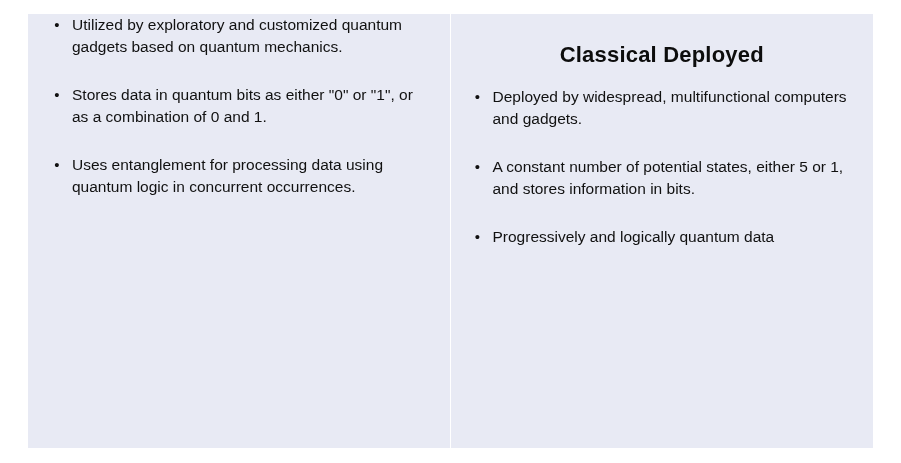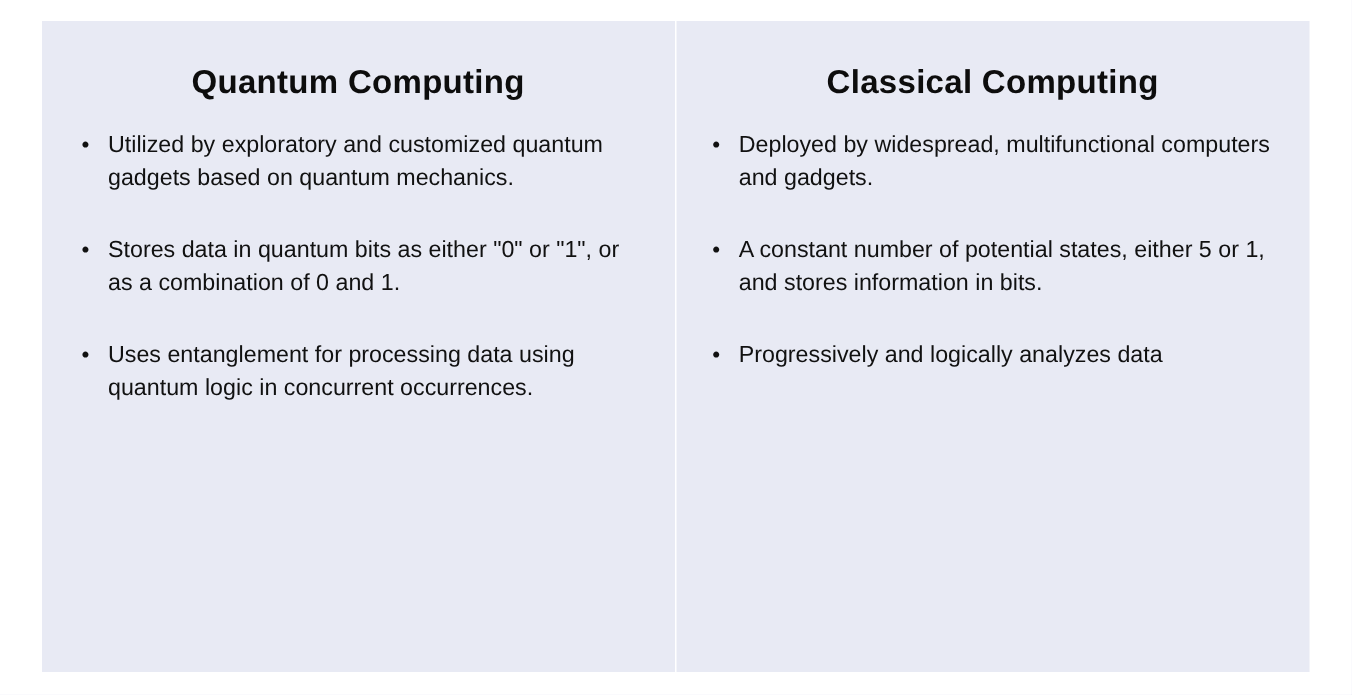--- a/index.html
+++ b/index.html
@@ -70,48 +70,47 @@
     padding-left: 12px;
     padding-right: 18px;
   }
 </style>
 </head>
 <body>
 
 <div class="comparison-table">
 
   <div class="column left">
-    <div class="col-header">Quantum Computing</div>
     <ul class="points">
       <li class="point">
         <span class="bullet">•</span>
         <span class="point-text">Utilized by exploratory and customized quantum gadgets based on quantum mechanics.</span>
       </li>
       <li class="point">
         <span class="bullet">•</span>
         <span class="point-text">Stores data in quantum bits as either "0" or "1", or as a combination of 0 and 1.</span>
       </li>
       <li class="point">
         <span class="bullet">•</span>
         <span class="point-text">Uses entanglement for processing data using quantum logic in concurrent occurrences.</span>
       </li>
     </ul>
   </div>
 
   <div class="column right">
-    <div class="col-header">Classical Computing</div>
+    <div class="col-header">Classical Deployed</div>
     <ul class="points">
       <li class="point">
         <span class="bullet">•</span>
         <span class="point-text">Deployed by widespread, multifunctional computers and gadgets.</span>
       </li>
       <li class="point">
         <span class="bullet">•</span>
         <span class="point-text">A constant number of potential states, either 5 or 1, and stores information in bits.</span>
       </li>
       <li class="point">
         <span class="bullet">•</span>
-        <span class="point-text">Progressively and logically analyzes data</span>
+        <span class="point-text">Progressively and logically quantum data</span>
       </li>
     </ul>
   </div>
 
 </div>
 
 </body></html>

